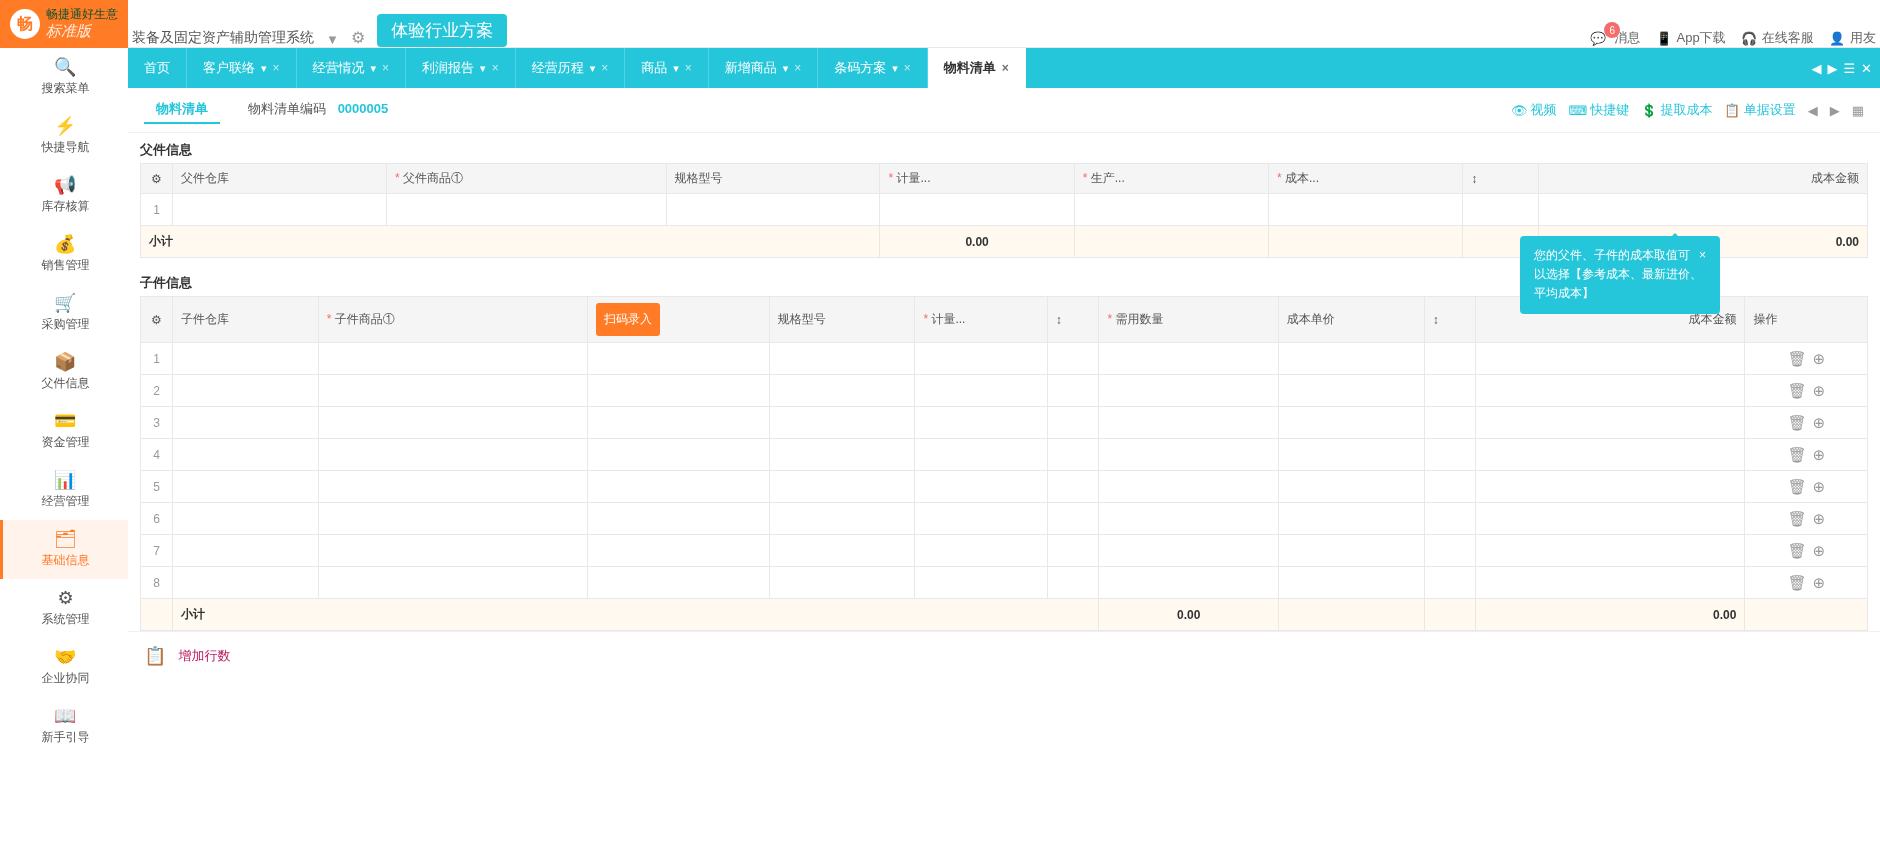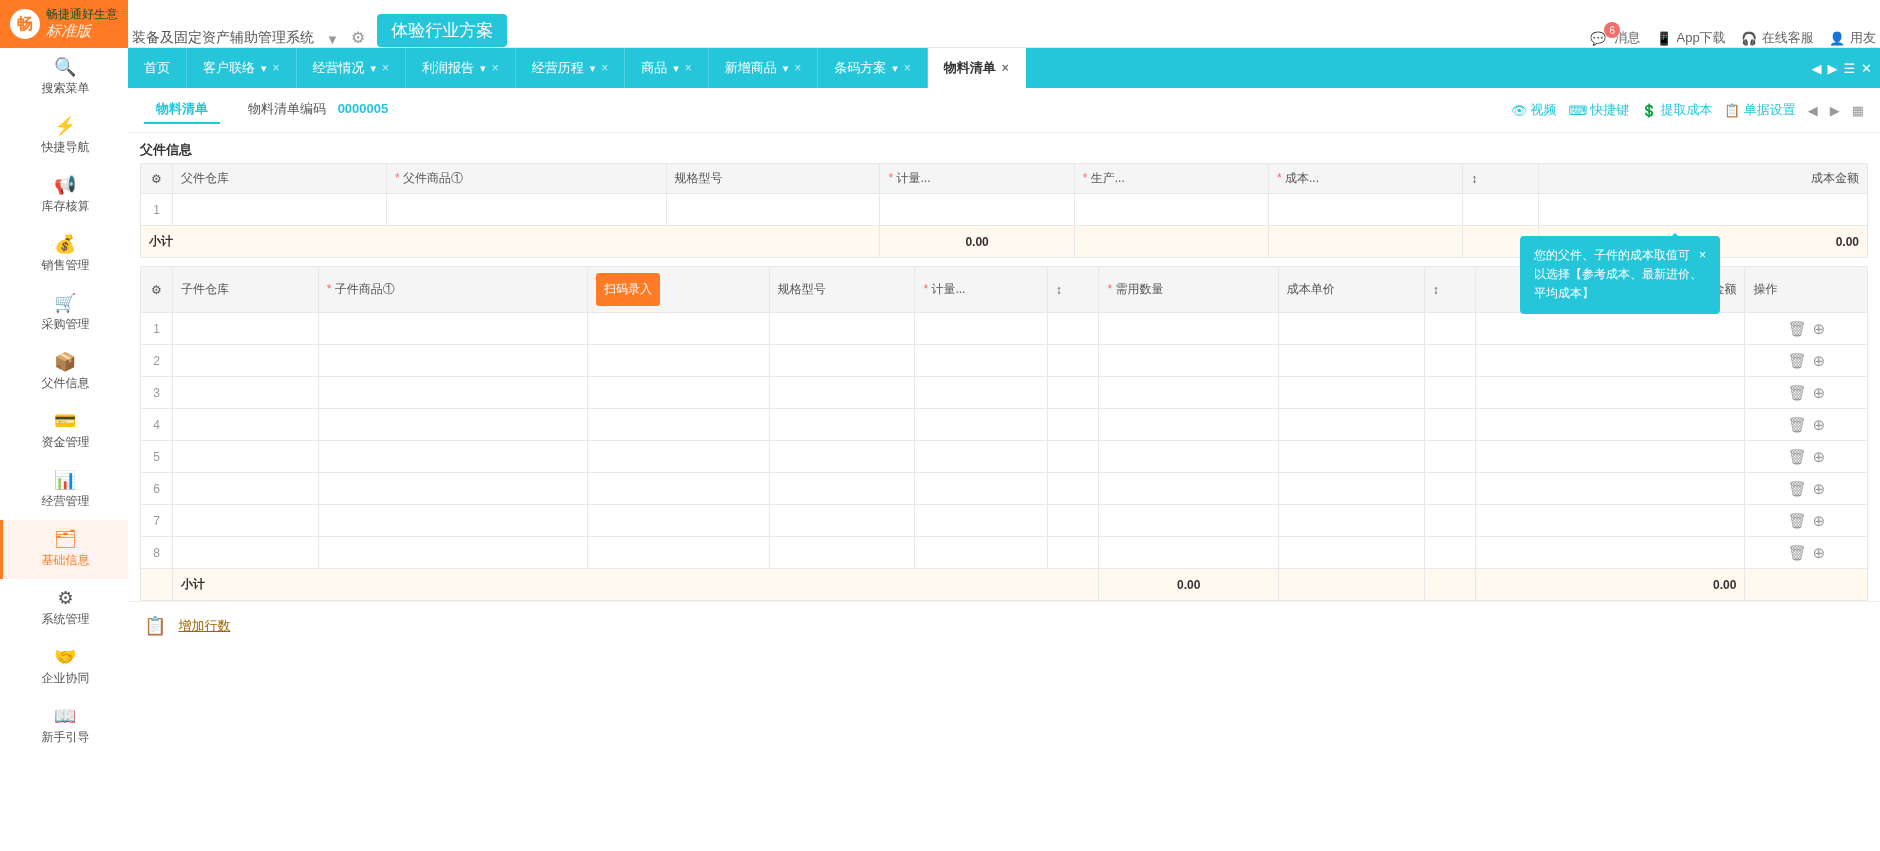--- a/index.html
+++ b/index.html
@@ -529,20 +529,21 @@
             <td></td>
             <td></td>
             <td></td>
             <td style="text-align:right;">0.00</td>
           </tr>
         </tbody>
       </table>
     </div>
 
     <div class="section" style="margin-top:8px;">
+      <div class="section-title">子件信息</div>
       <table class="data-table">
         <thead>
           <tr>
             <th class="th-settings">⚙</th>
             <th>子件仓库</th>
             <th style="min-width:120px;"><span style="color:#f56c6c;">* </span>子件商品①</th>
             <th><button class="scan-btn">扫码录入</button></th>
             <th>规格型号</th>
             <th><span style="color:#f56c6c;">* </span>计量...</th>
             <th>↕</th>
@@ -714,17 +715,17 @@
             <td></td>
             <td style="text-align:right;">0.00</td>
             <td></td>
           </tr>
         </tbody>
       </table>
     </div>
 
     <div class="bottom-bar">
       <span class="bottom-icon">📋</span>
-      <span style="color:#a16207;cursor:pointer;text-decoration:underline;">增加行数</span>
+      <span style="color:#be185d;cursor:pointer;">增加行数</span>
     </div>
 
   </div>
 </div>
 
 </body></html>

